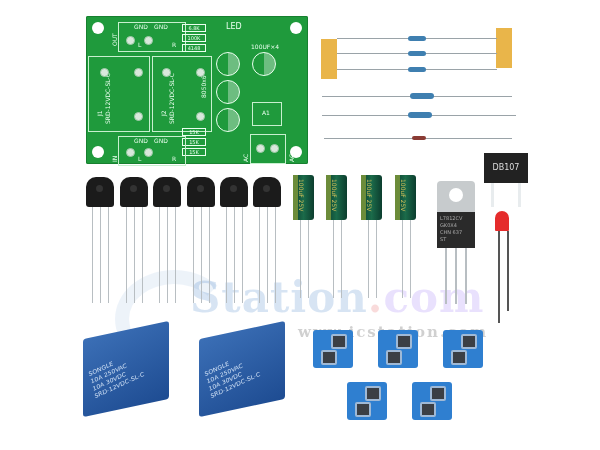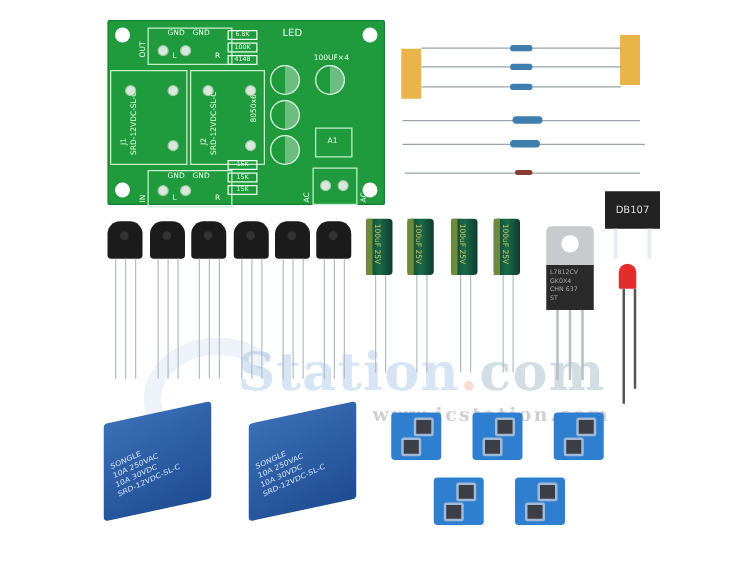--- a/index.html
+++ b/index.html
@@ -37,21 +37,21 @@
   .led{position:absolute;left:495px;top:211px;width:14px;height:20px;background:#e52c2c;border-radius:7px 7px 1px 1px;}
   
   .relay{position:absolute;width:86px;height:78px;background:linear-gradient(160deg,#3b6fb6,#1e4c92);transform:skewY(-12deg);border-radius:3px;}
   .relay .lbl{position:absolute;left:8px;top:26px;color:#cfe0f5;font-size:6px;line-height:8px;transform:rotate(-14deg);}
   
   .term{position:absolute;width:40px;height:38px;background:#2f7fd0;border-radius:3px;}
   .term .slot{position:absolute;width:12px;height:11px;background:#3b3f45;border:2px solid #9fb9d6;border-radius:2px;}
   
   .wm{position:absolute;left:190px;top:273px;font-family:"DejaVu Serif",serif;font-weight:bold;font-size:42px;letter-spacing:1px;opacity:.18;color:#2a70c0;}
   .wm .dot{color:#e04040;}
-  .wm .com{color:#0c4a6e;}
+  .wm .com{color:#8b5cf6;}
   .wm-url{position:absolute;left:298px;top:323px;font-family:"DejaVu Serif",serif;font-weight:bold;font-size:15px;letter-spacing:2px;color:#7a7a7a;opacity:.35;}
   .wm-logo{position:absolute;left:115px;top:270px;width:90px;height:70px;border:14px solid #2a70c0;border-right-color:transparent;border-bottom-color:transparent;border-radius:50%;opacity:.08;}
 </style>
 </head>
 <body>
 
 <div class="wm-logo"></div>
 <div class="wm"><span>Station</span><span class="dot">.</span><span class="com">com</span></div>
 <div class="wm-url">www.icstation.com</div>
 

